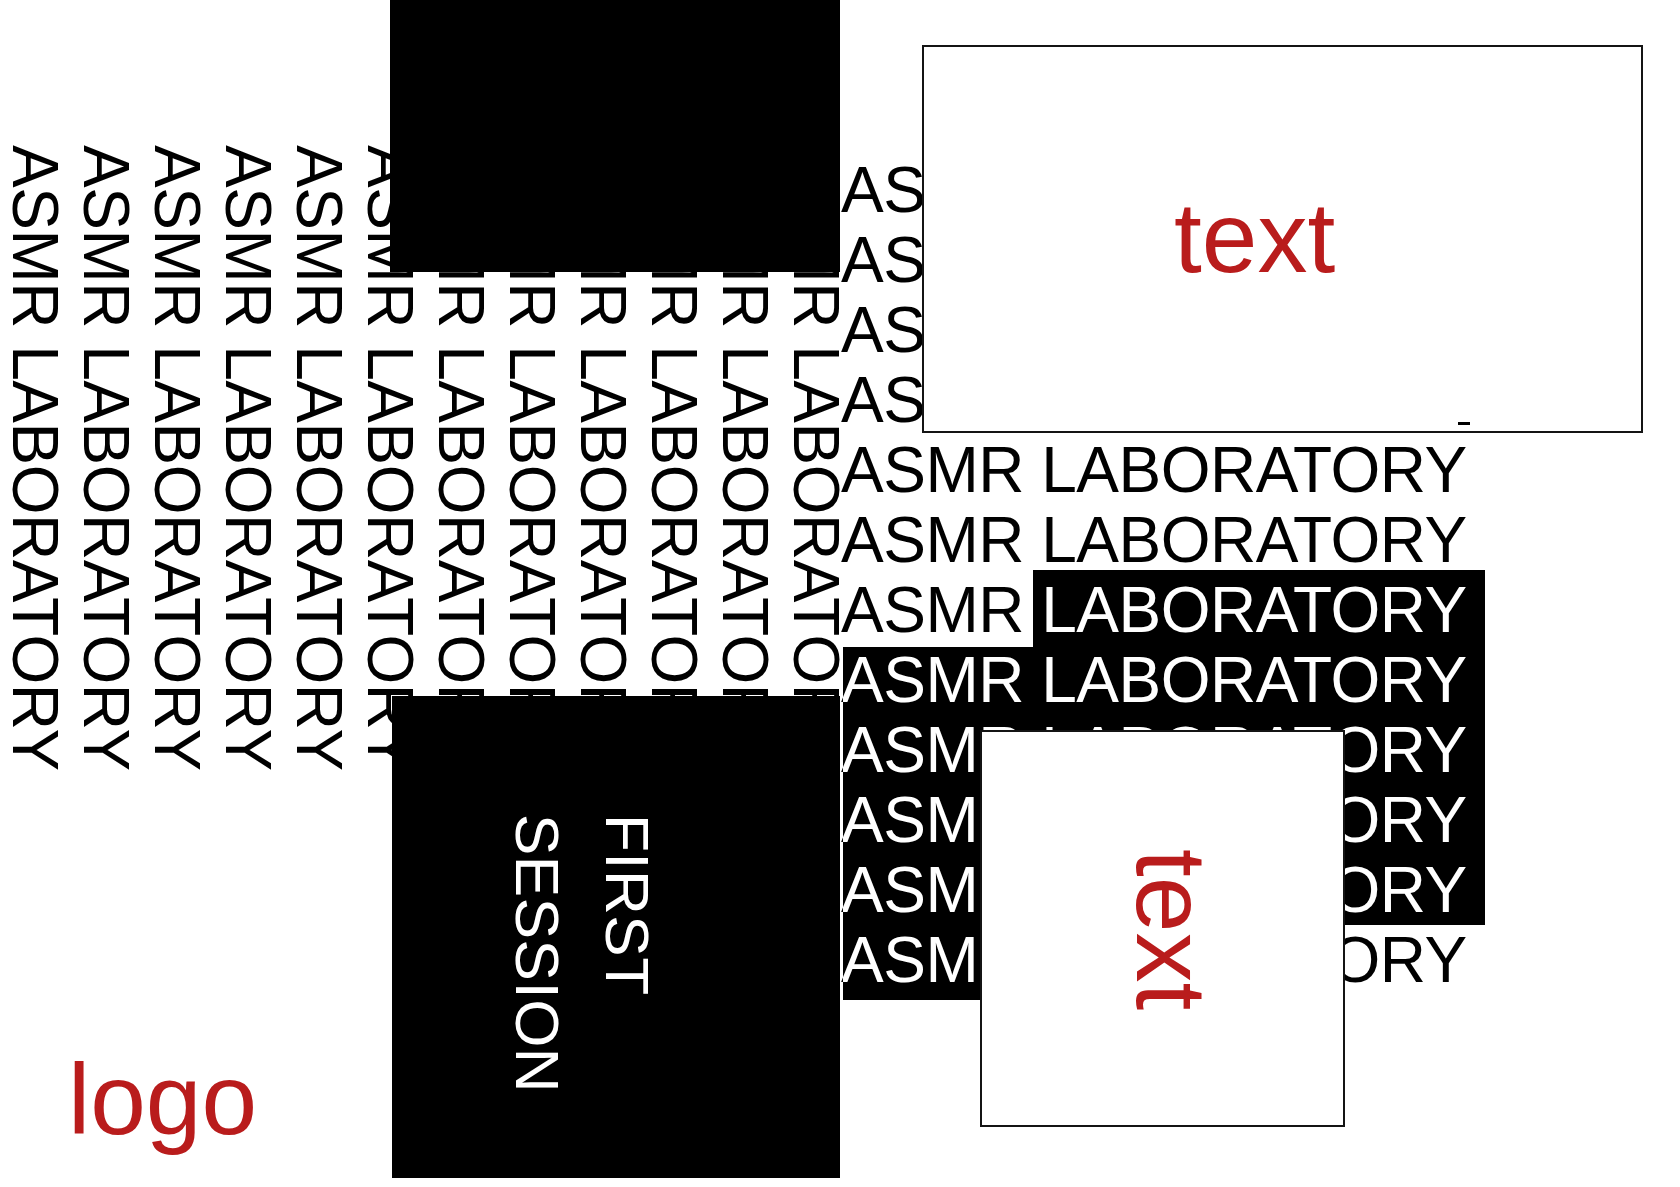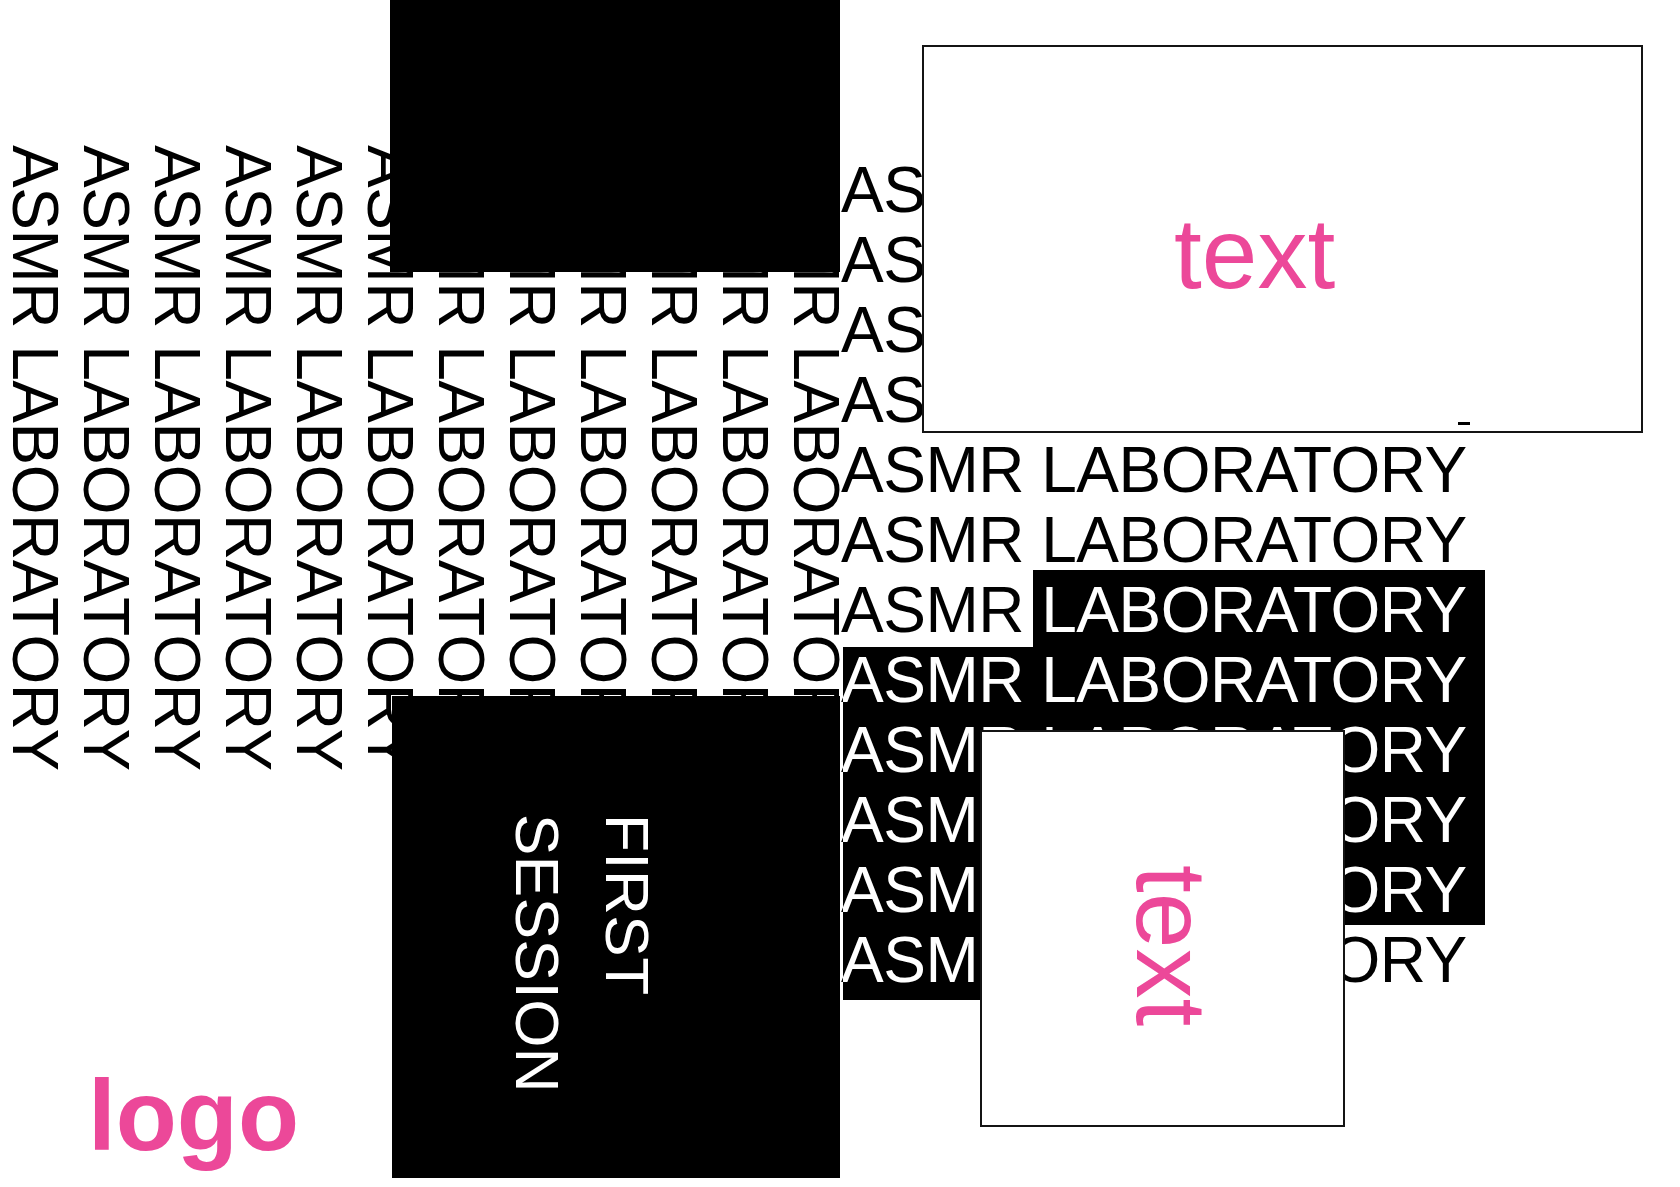--- a/index.html
+++ b/index.html
@@ -20,27 +20,27 @@
   .rect-a{left:390px;top:0;width:450px;height:272px;}
   .clip{overflow:hidden;}
   .c1{left:1033px;top:570px;width:452px;height:355px;}
   .c2{left:843px;top:647px;width:502px;height:353px;}
   .rect-e{left:392px;top:696px;width:448px;height:482px;}
   
   .phbox{position:absolute;background:#ffffff;border:2px solid #141414;box-sizing:border-box;}
   .box-b{left:922px;top:45px;width:721px;height:388px;}
   .box-d{left:980px;top:730px;width:365px;height:397px;}
   
-  .accent{color:#ec4899;font-weight:300;margin-top:16px;}
+  .accent{color:#b91c1c;font-weight:300;}
   .label-top{position:absolute;left:250px;top:135px;font-size:100px;line-height:1.1;}
   .label-side{
     position:absolute;left:140px;top:117px;font-size:100px;line-height:100px;
     writing-mode:vertical-rl;text-orientation:mixed;white-space:nowrap;
   }
-  .logo{position:absolute;left:88px;top:1044px;font-size:100px;line-height:1.1;font-weight:bold;}
+  .logo{position:absolute;left:68px;top:1044px;font-size:100px;line-height:1.1;}
   
   .session{
     position:absolute;left:100px;top:118px;color:#ffffff;font-size:62px;
     line-height:1.45em;writing-mode:vertical-rl;text-orientation:mixed;
     font-weight:300;letter-spacing:0.5px;white-space:nowrap;
   }
   .session .line{display:block;}
   .dash{position:absolute;left:1458px;top:422px;width:12px;height:3px;background:#000;}
 </style>
 </head>

